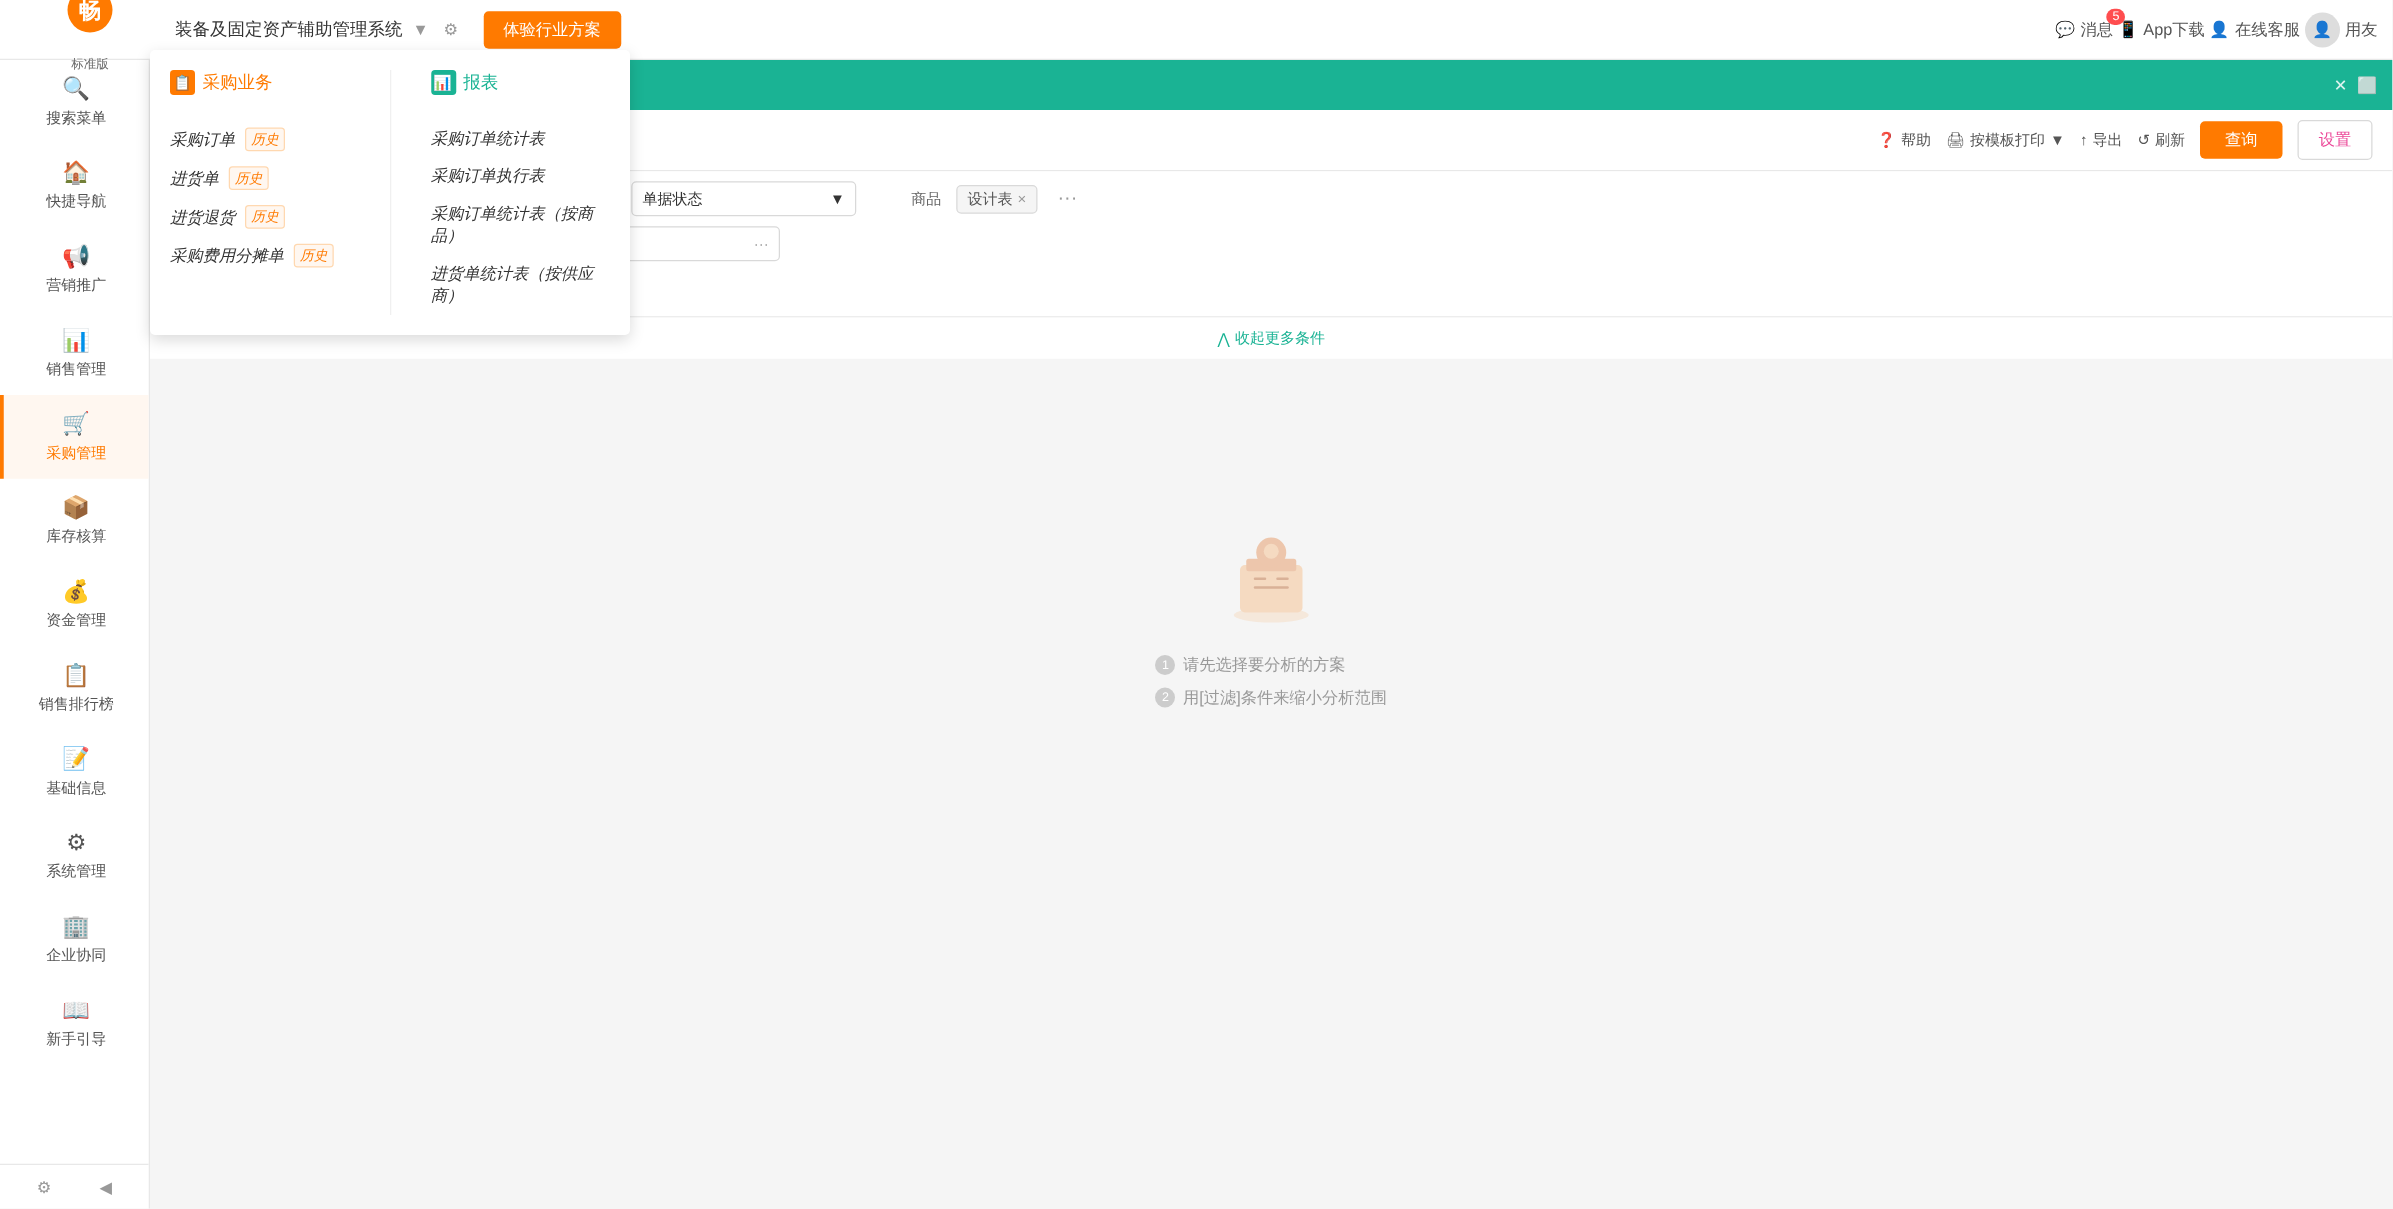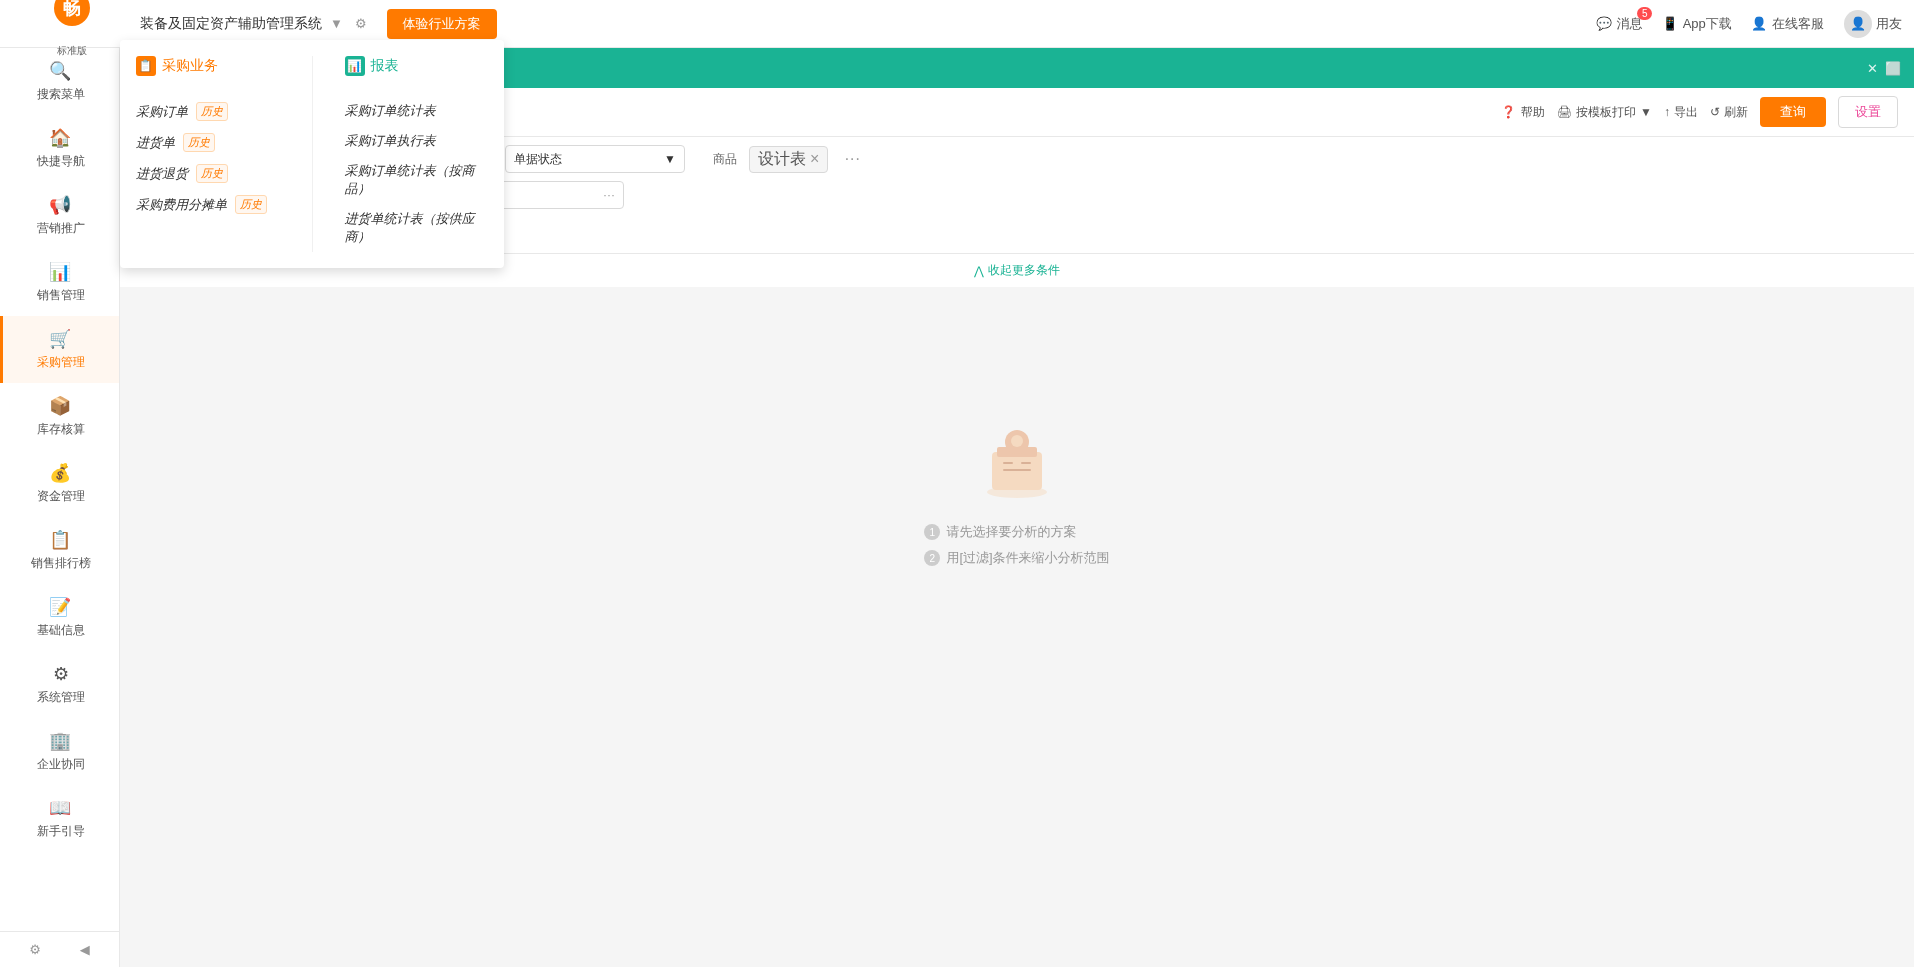--- a/index.html
+++ b/index.html
@@ -66,21 +66,21 @@
       border: none;
       padding: 6px 16px;
       border-radius: 4px;
       cursor: pointer;
       font-size: 13px;
       margin-left: 12px;
     }
     .top-right {
       display: flex;
       align-items: center;
-      gap: 20px;
+      gap: 4px;
       margin-left: auto;
     }
     .top-right-item {
       display: flex;
       align-items: center;
       gap: 4px;
       color: #555;
       cursor: pointer;
       font-size: 13px;
     }
@@ -284,21 +284,21 @@
       border-radius: 4px;
       cursor: pointer;
       font-size: 13px;
       color: #ec4899;
     }
     .tag {
       background: #f5f5f5;
       border: 1px solid #d9d9d9;
       border-radius: 4px;
       padding: 2px 8px;
-      font-size: 16px;
+      font-size: 12px;
       color: #555;
       display: flex;
       align-items: center;
       gap: 4px;
       justify-content: center;
     }
     .tag .remove {
       cursor: pointer;
       color: #999;
     }
@@ -578,21 +578,21 @@
             <span style="color:#ccc;">|</span>
             <span style="color:#1ab394;cursor:pointer;">更多</span>
             <span style="color:#ccc;">|</span>
             <span style="color:#1ab394;cursor:pointer;">自定义</span>
           </div>
           <span class="filter-label" style="margin-left:16px;">单据状态</span>
           <div class="filter-select" style="min-width:180px;">
             <span>单据状态</span>
             <span>▼</span>
           </div>
-          <span class="filter-label" style="margin-left:16px;">商品</span>
+          <span class="filter-label" style="margin-left:32px;">商品</span>
           <div class="tag">
             <span>设计表</span>
             <span class="remove">×</span>
           </div>
           <span class="ellipsis-btn">···</span>
         </div>
 
         <div class="filter-row">
           <span class="filter-label">排名项目</span>
           <div class="filter-select" style="min-width:180px;">

